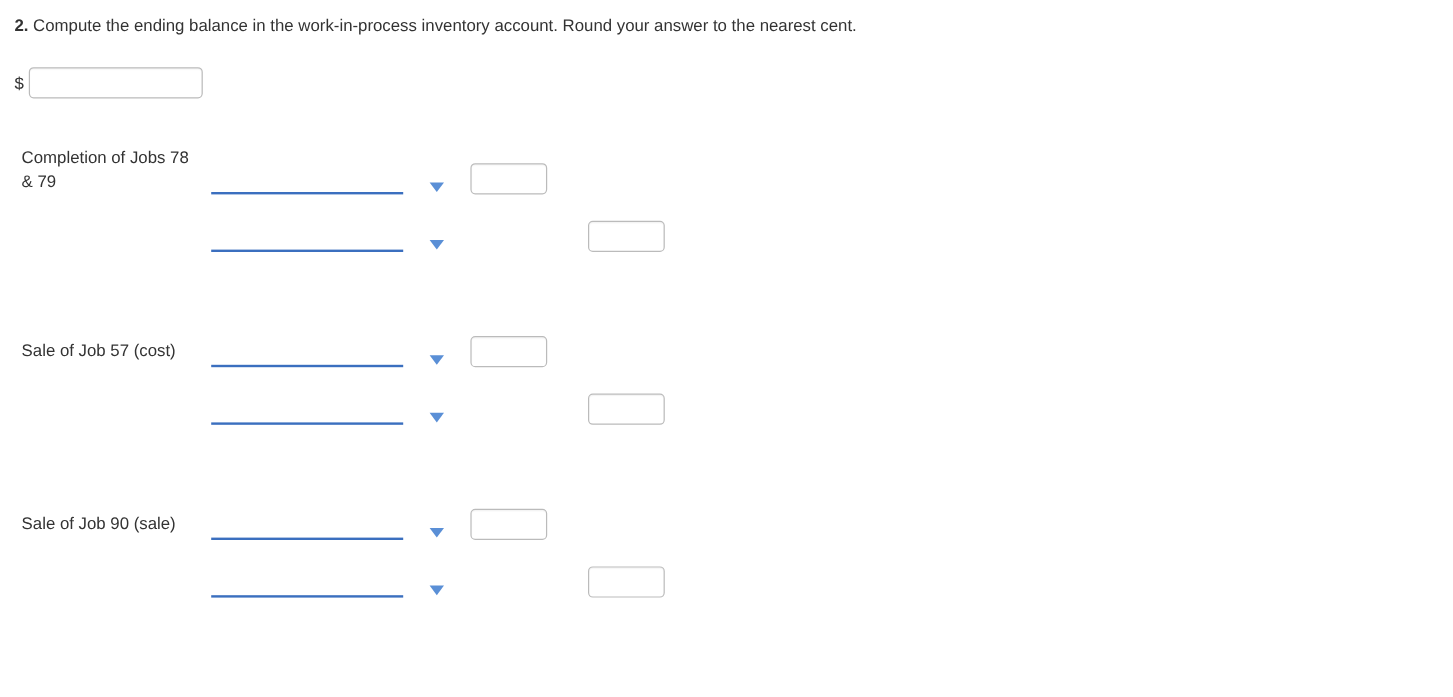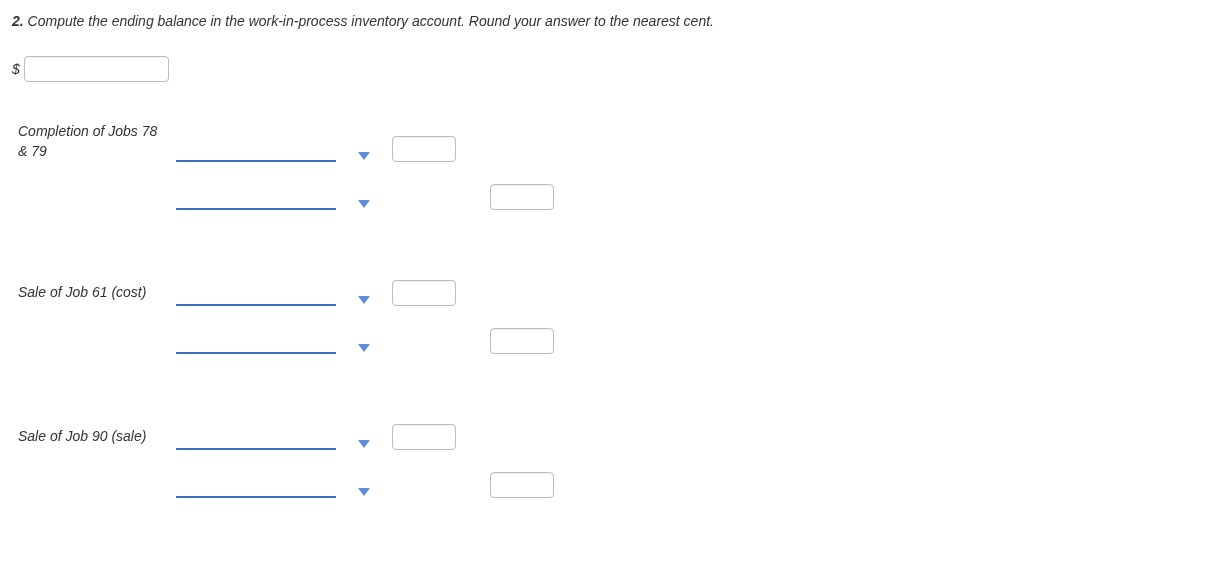--- a/index.html
+++ b/index.html
@@ -1,15 +1,15 @@
 <!DOCTYPE html>
 <html><head>
   <meta charset="utf-8">
   <style>
-    * { box-sizing: border-box; margin: 0; padding: 0; font-style: italic; }
+    * { box-sizing: border-box; margin: 0; padding: 0; }
     body {
       font-family: Verdana, Geneva, sans-serif;
       font-size: 14px;
       color: #333;
       padding: 10px 12px;
       background: #fff;
       width: 1211px;
     }
     .question-block { margin-bottom: 40px; }
     .question-text { margin-bottom: 24px; line-height: 1.6; }
@@ -91,21 +91,21 @@
       <div class="empty-cell"></div>
       <div class="underline-select"></div>
       <div class="caret-wrap">
           <div class="caret-down"></div>
         </div>
       <div class="empty-cell"></div>
       <div><input type="text" class="text-input input-narrow" value="" style=""></div>
 
       <div class="sep" style="grid-column: 1 / -1;"></div>
 
-      <div class="entry-label">Sale of Job 61 (cost)</div>
+      <div class="entry-label">Sale of Job 57 (cost)</div>
       <div class="underline-select"></div>
       <div class="caret-wrap">
           <div class="caret-down"></div>
         </div>
       <div><input type="text" class="text-input input-narrow" value="" style=""></div>
       <div class="empty-cell"></div>
 
       <div class="empty-cell"></div>
       <div class="underline-select"></div>
       <div class="caret-wrap">

